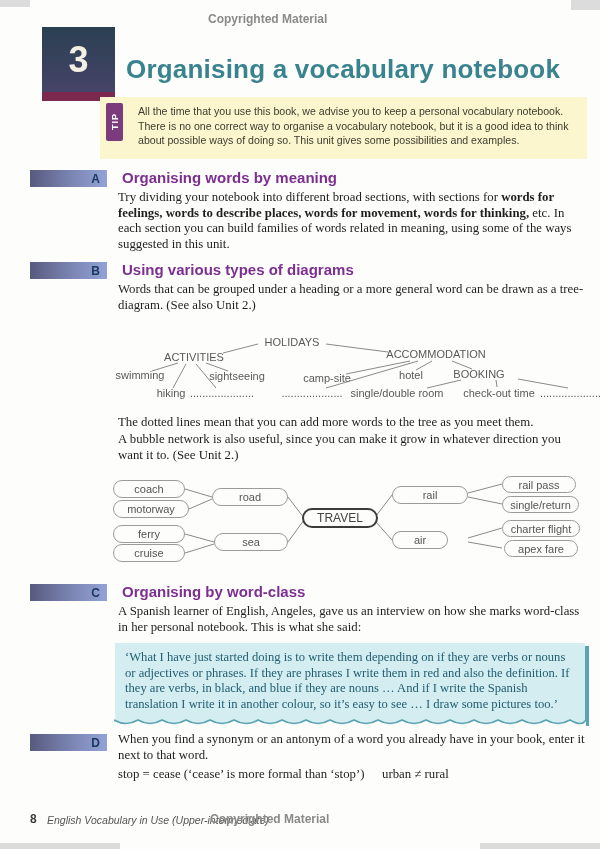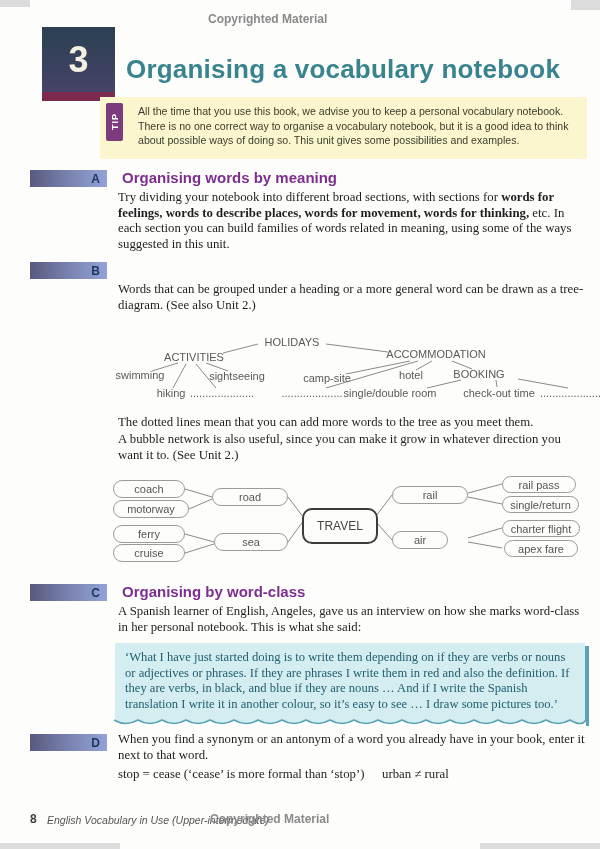--- a/index.html
+++ b/index.html
@@ -98,20 +98,21 @@
 
   <div class="sec-bar" style="top:170px;">
     <span>A</span>
   </div>
   <div class="sec-heading" style="top:169px;">Organising words by meaning</div>
   <div class="para" style="top:190px;"><span>Try dividing your notebook into different broad sections, with sections for </span><b>words for feelings, words to describe places, words for movement, words for thinking,</b><span> etc. In each section you can build families of words related in meaning, using some of the ways suggested in this unit.</span></div>
 
   <div class="sec-bar" style="top:262px;">
     <span>B</span>
   </div>
+  <div class="sec-heading" style="top:261px;">Using various types of diagrams</div>
   <div class="para" style="top:282px;">Words that can be grouped under a heading or a more general word can be drawn as a tree-diagram. (See also Unit 2.)</div>
 
   <div id="tree">
     <svg width="520" height="80" viewBox="0 0 520 80">
       <g stroke="#8a8a8a" stroke-width="1" fill="none">
         <line x1="178" y1="14" x2="143" y2="23"></line>
         <line x1="246" y1="14" x2="308" y2="22"></line>
         <line x1="98" y1="33" x2="72" y2="41"></line>
         <line x1="106" y1="34" x2="93" y2="58"></line>
         <line x1="116" y1="34" x2="136" y2="58"></line>
@@ -129,21 +130,21 @@
     <span class="tree-label" style="left:114px;top:27px;">ACTIVITIES</span>
     <span class="tree-label" style="left:60px;top:45px;">swimming</span>
     <span class="tree-label" style="left:157px;top:46px;">sightseeing</span>
     <span class="tree-label" style="left:91px;top:63px;">hiking</span>
     <span class="tree-label" style="left:142px;top:63px;">.....................</span>
     <span class="tree-label" style="left:356px;top:24px;">ACCOMMODATION</span>
     <span class="tree-label" style="left:247px;top:48px;">camp-site</span>
     <span class="tree-label" style="left:331px;top:45px;">hotel</span>
     <span class="tree-label" style="left:399px;top:44px;">BOOKING</span>
     <span class="tree-label" style="left:232px;top:63px;">....................</span>
-    <span class="tree-label" style="left:310px;top:63px;">single/double room</span>
+    <span class="tree-label" style="left:317px;top:63px;">single/double room</span>
     <span class="tree-label" style="left:419px;top:63px;">check-out time</span>
     <span class="tree-label" style="left:492px;top:63px;">.....................</span>
   </div>
 
   <div class="para" style="top:415px;">The dotted lines mean that you can add more words to the tree as you meet them.</div>
   <div class="para" style="top:432px;">A bubble network is also useful, since you can make it grow in whatever direction you want it to. (See Unit 2.)</div>
 
   <div id="bubble">
     <svg width="500" height="100" viewBox="0 0 500 100">
       <g stroke="#8a8a8a" stroke-width="1" fill="none">
@@ -160,21 +161,21 @@
         <line x1="368" y1="66" x2="402" y2="56"></line>
         <line x1="368" y1="70" x2="402" y2="76"></line>
       </g>
     </svg>
     <div class="bub" style="left:13px;top:8px;width:72px;height:18px;">coach</div>
     <div class="bub" style="left:13px;top:28px;width:76px;height:18px;">motorway</div>
     <div class="bub" style="left:13px;top:53px;width:72px;height:18px;">ferry</div>
     <div class="bub" style="left:13px;top:72px;width:72px;height:18px;text-align:center;">cruise</div>
     <div class="bub" style="left:112px;top:16px;width:76px;height:18px;">road</div>
     <div class="bub" style="left:114px;top:61px;width:74px;height:18px;">sea</div>
-    <div class="bub center" style="left:202px;top:36px;width:76px;height:36px;">TRAVEL</div>
+    <div class="bub center" style="left:202px;top:36px;width:76px;height:20px;">TRAVEL</div>
     <div class="bub" style="left:292px;top:14px;width:76px;height:18px;">rail</div>
     <div class="bub" style="left:292px;top:59px;width:56px;height:18px;">air</div>
     <div class="bub" style="left:402px;top:4px;width:74px;height:17px;">rail pass</div>
     <div class="bub" style="left:402px;top:24px;width:77px;height:17px;">single/return</div>
     <div class="bub" style="left:402px;top:48px;width:78px;height:17px;">charter flight</div>
     <div class="bub" style="left:404px;top:68px;width:74px;height:17px;">apex fare</div>
   </div>
 
   <div class="sec-bar" style="top:584px;">
     <span>C</span>

